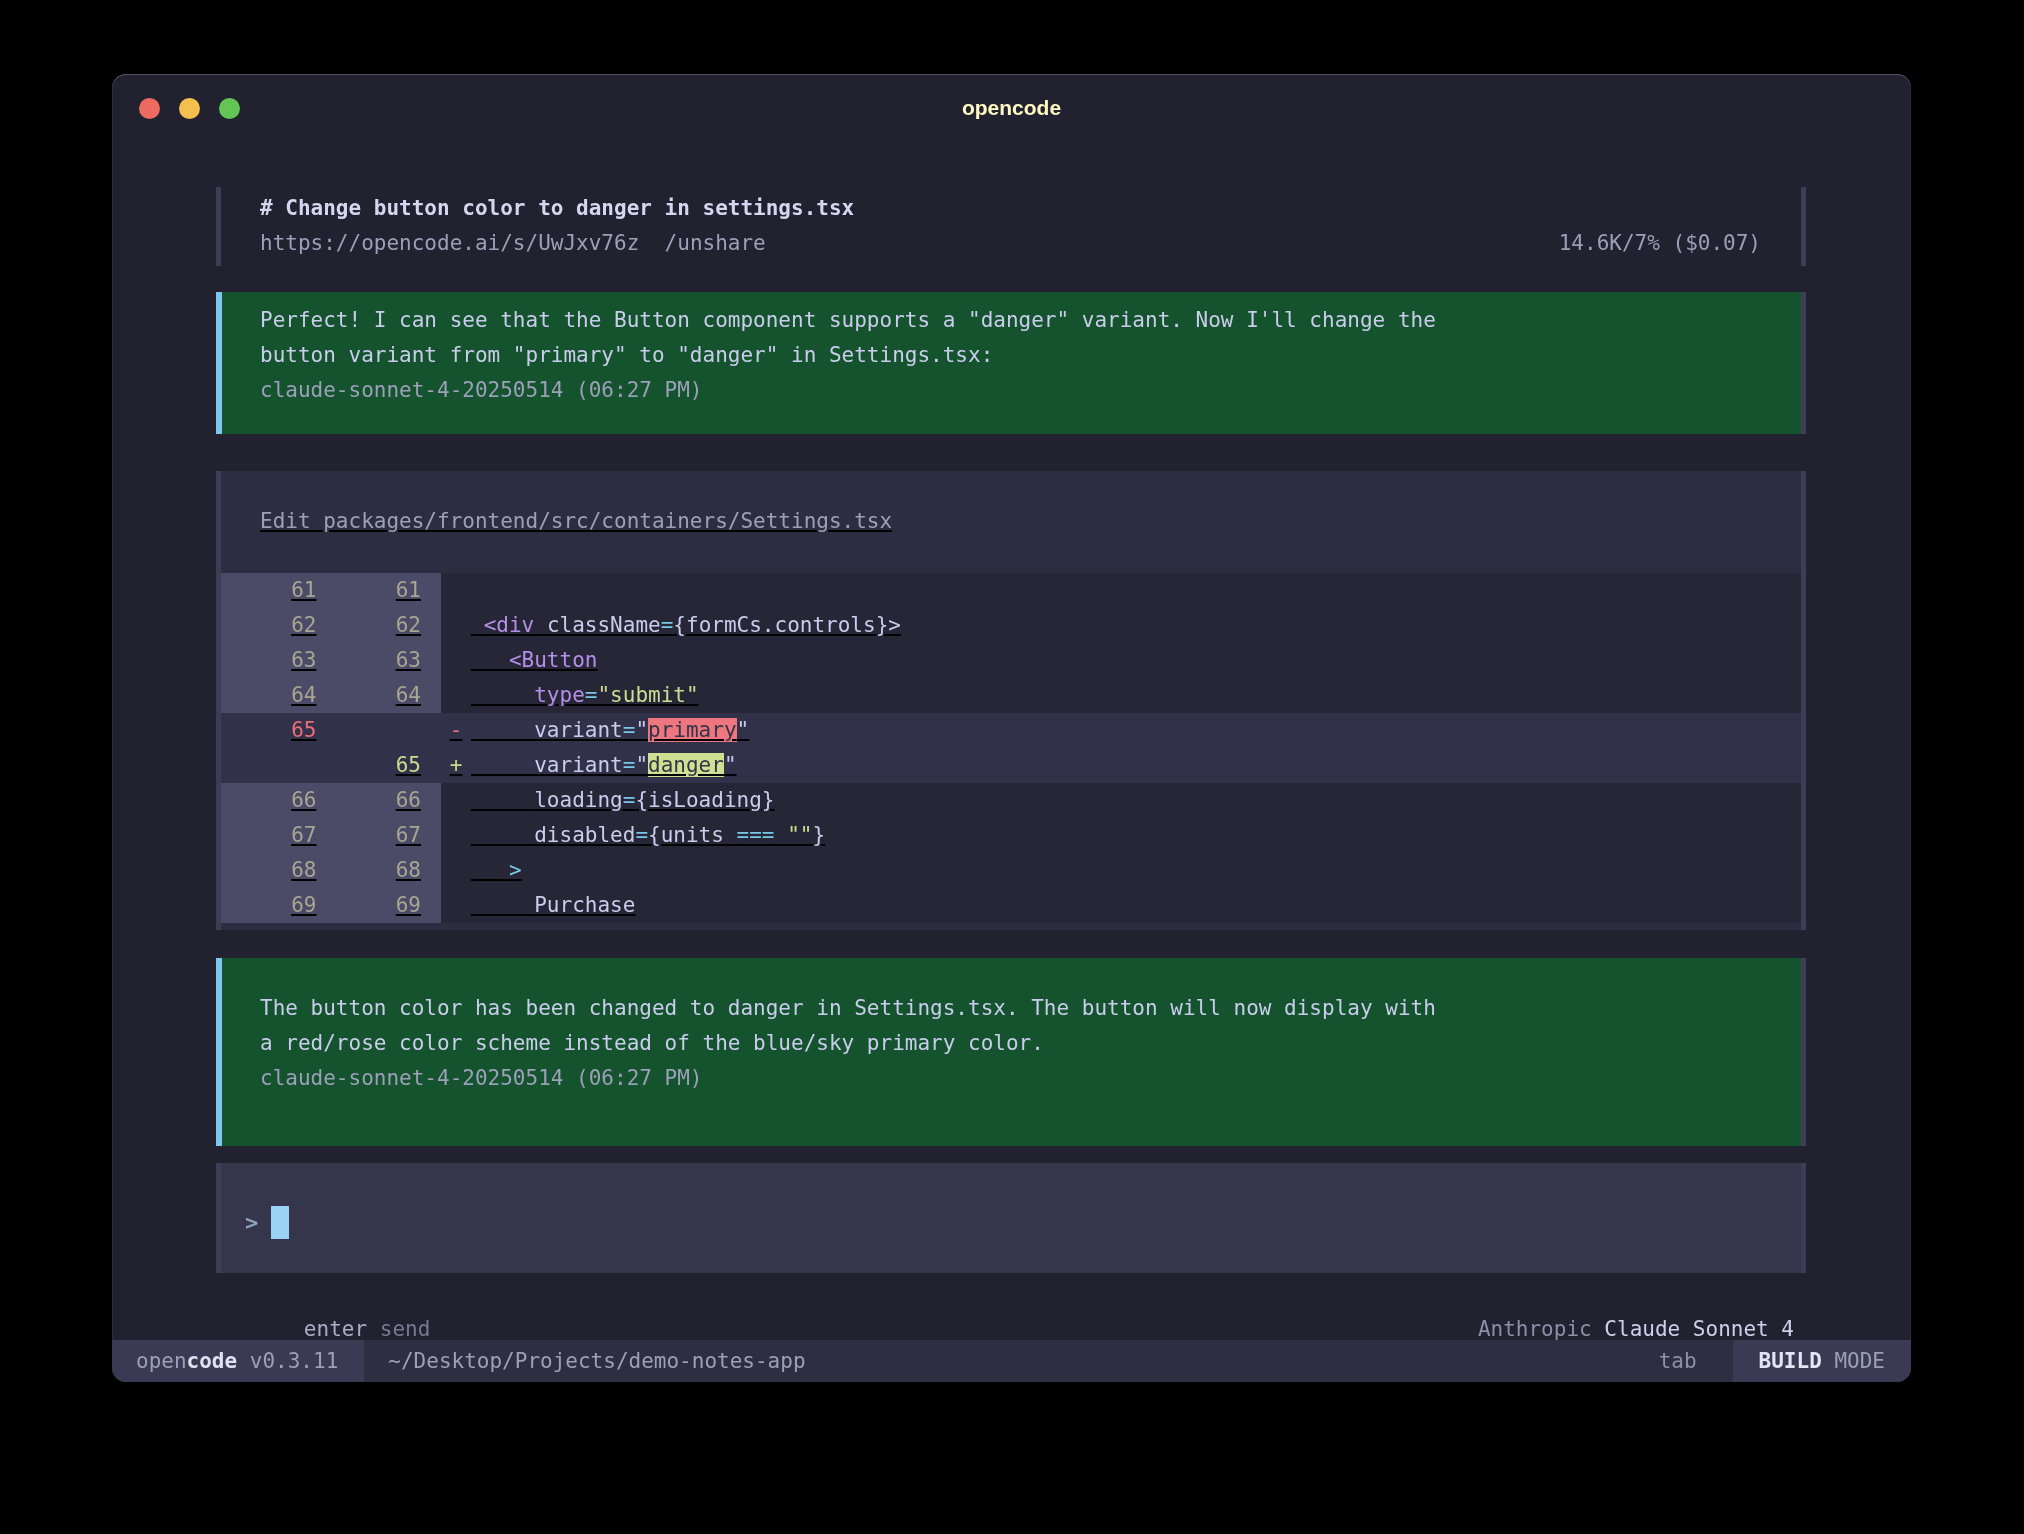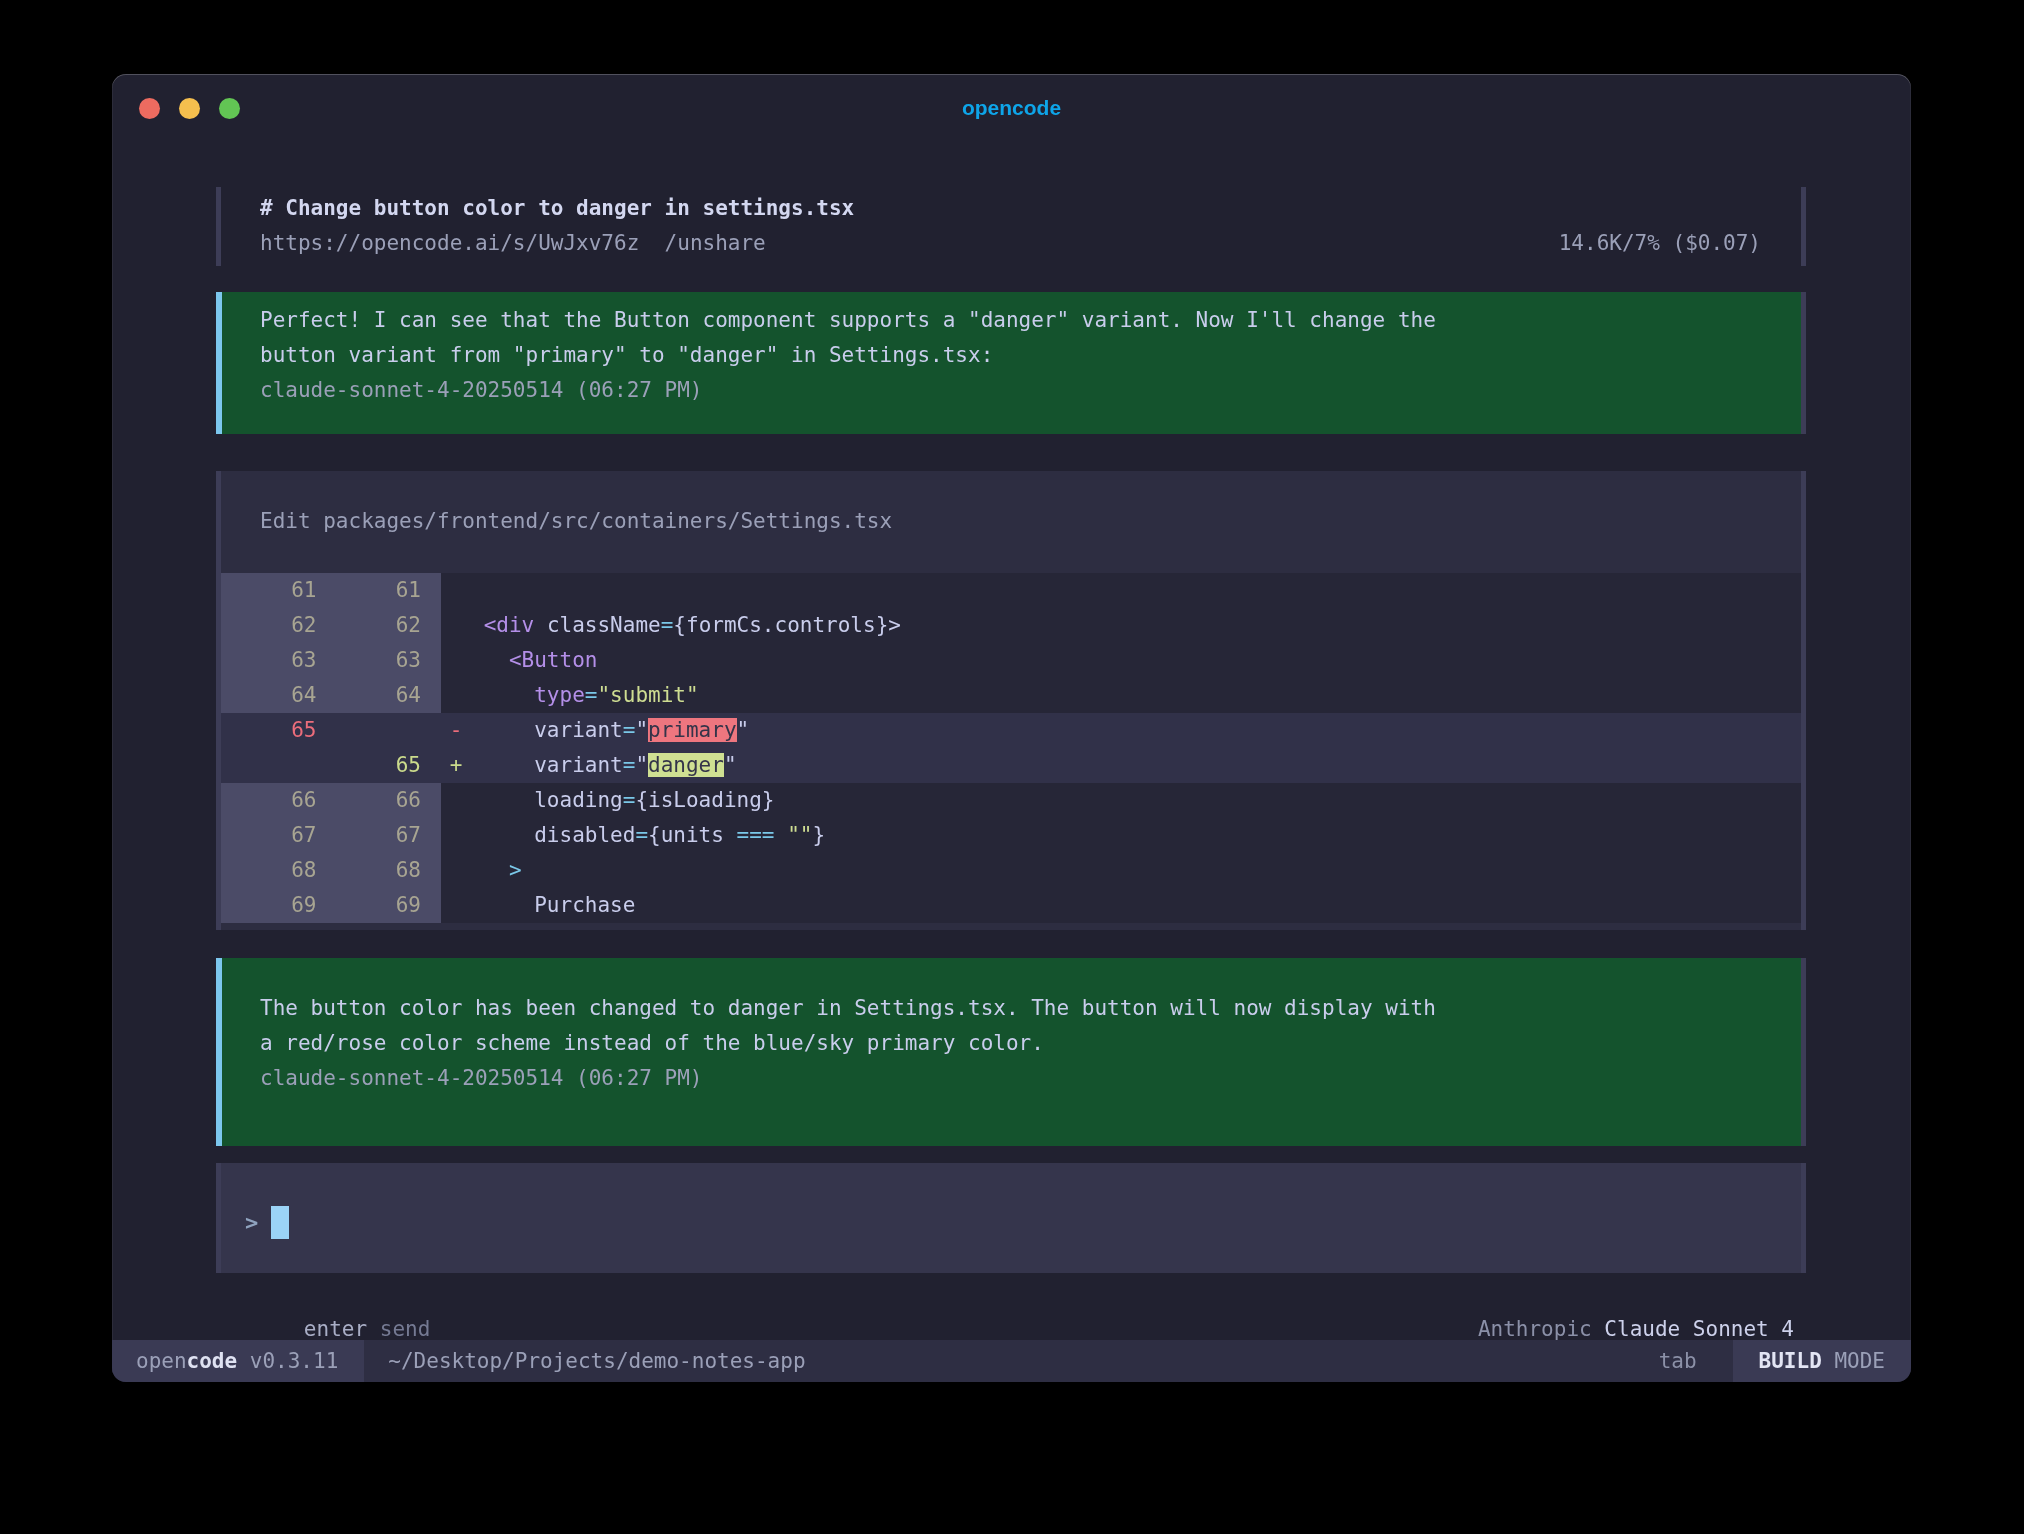--- a/index.html
+++ b/index.html
@@ -13,21 +13,21 @@
   }
 
   
   .titlebar { position:absolute; left:0; top:0; width:100%; height:64px; }
   .tl { position:absolute; top:24px; width:21px; height:21px; border-radius:50%; }
   .tl.red    { left:27px;  background:#ed6b60; }
   .tl.yellow { left:67px;  background:#f5bf4e; }
   .tl.green  { left:107px; background:#62c554; }
   .win-title {
     position:absolute; left:0; top:22px; width:100%; text-align:center;
-    font-family:"Liberation Sans", sans-serif; font-weight:bold; font-size:21px; color:#0ea5e9;
+    font-family:"Liberation Sans", sans-serif; font-weight:bold; font-size:21px; color:#fef9c3;
   }
 
   
   .col { position:absolute; left:104px; width:1590px; }
   .mono { font-size:21px; line-height:35px; color:#c9cdec; white-space:pre; }
   .dim  { color:#9ba0b8; }
 
   
   .session { top:113px; height:79px;
     border-left:5px solid #3d3d57; border-right:5px solid #3d3d57;
@@ -38,21 +38,21 @@
 
   
   .msg { background:#14532d;
     border-left:6px solid #7cc7ee; border-right:5px solid #3d3d57;
     padding-left:38px; }
   .msg1 { top:218px; height:142px; padding-top:11px; }
   .msg2 { top:884px; height:188px; padding-top:33px; }
 
   
   .diff { top:397px; height:459px; background:#2d2d41;
-    border-left:5px solid #3d3d57; border-right:5px solid #3d3d57; }
+    border-left:5px solid #3d3d57; border-right:5px solid #3d3d57;text-decoration:underline; }
   .diff-header { padding:33px 0 0 39px; }
   .diff-rows { margin-top:34px; }
   .drow { display:flex; height:35px; background:#262637; }
   .drow.del, .drow.add { background:#313149; }
   .gutter { display:flex; width:220px; padding-right:20px; flex:none; }
   .drow.ctx .gutter { background:#4b4b67; }
   .lnum { font-size:21px; line-height:35px; text-align:right; color:#a8a592; white-space:pre; }
   .lnum.old { width:105px; }
   .lnum.new { width:115px; }
   .drow.del .lnum.old { color:#ec6d7b; }

